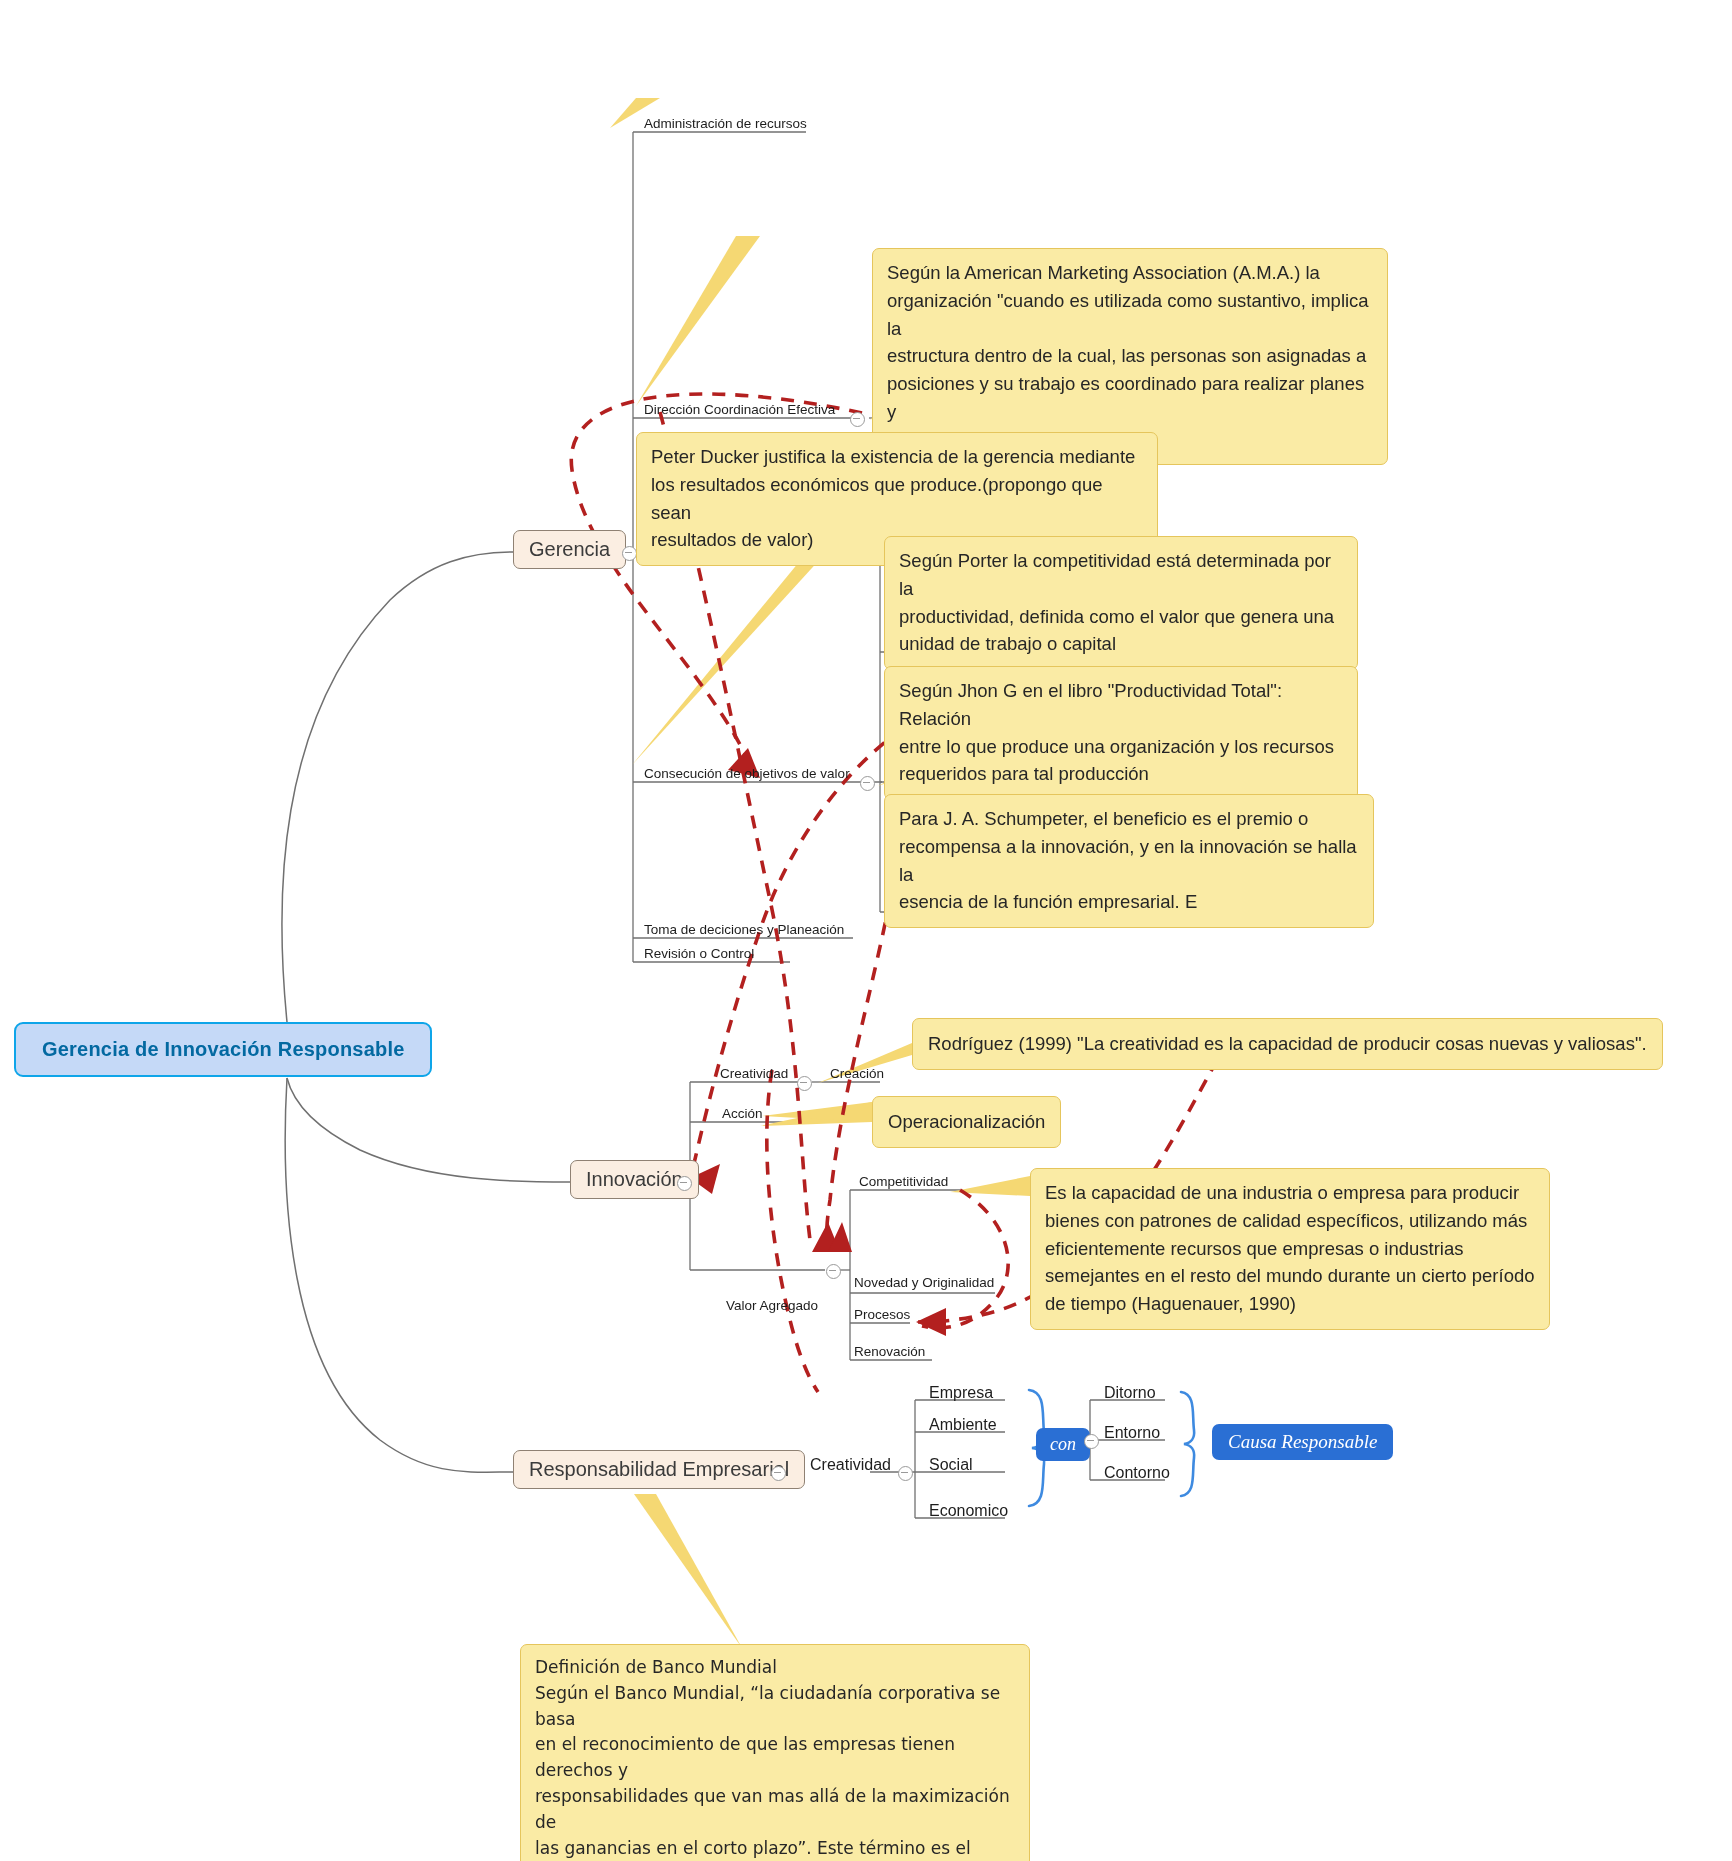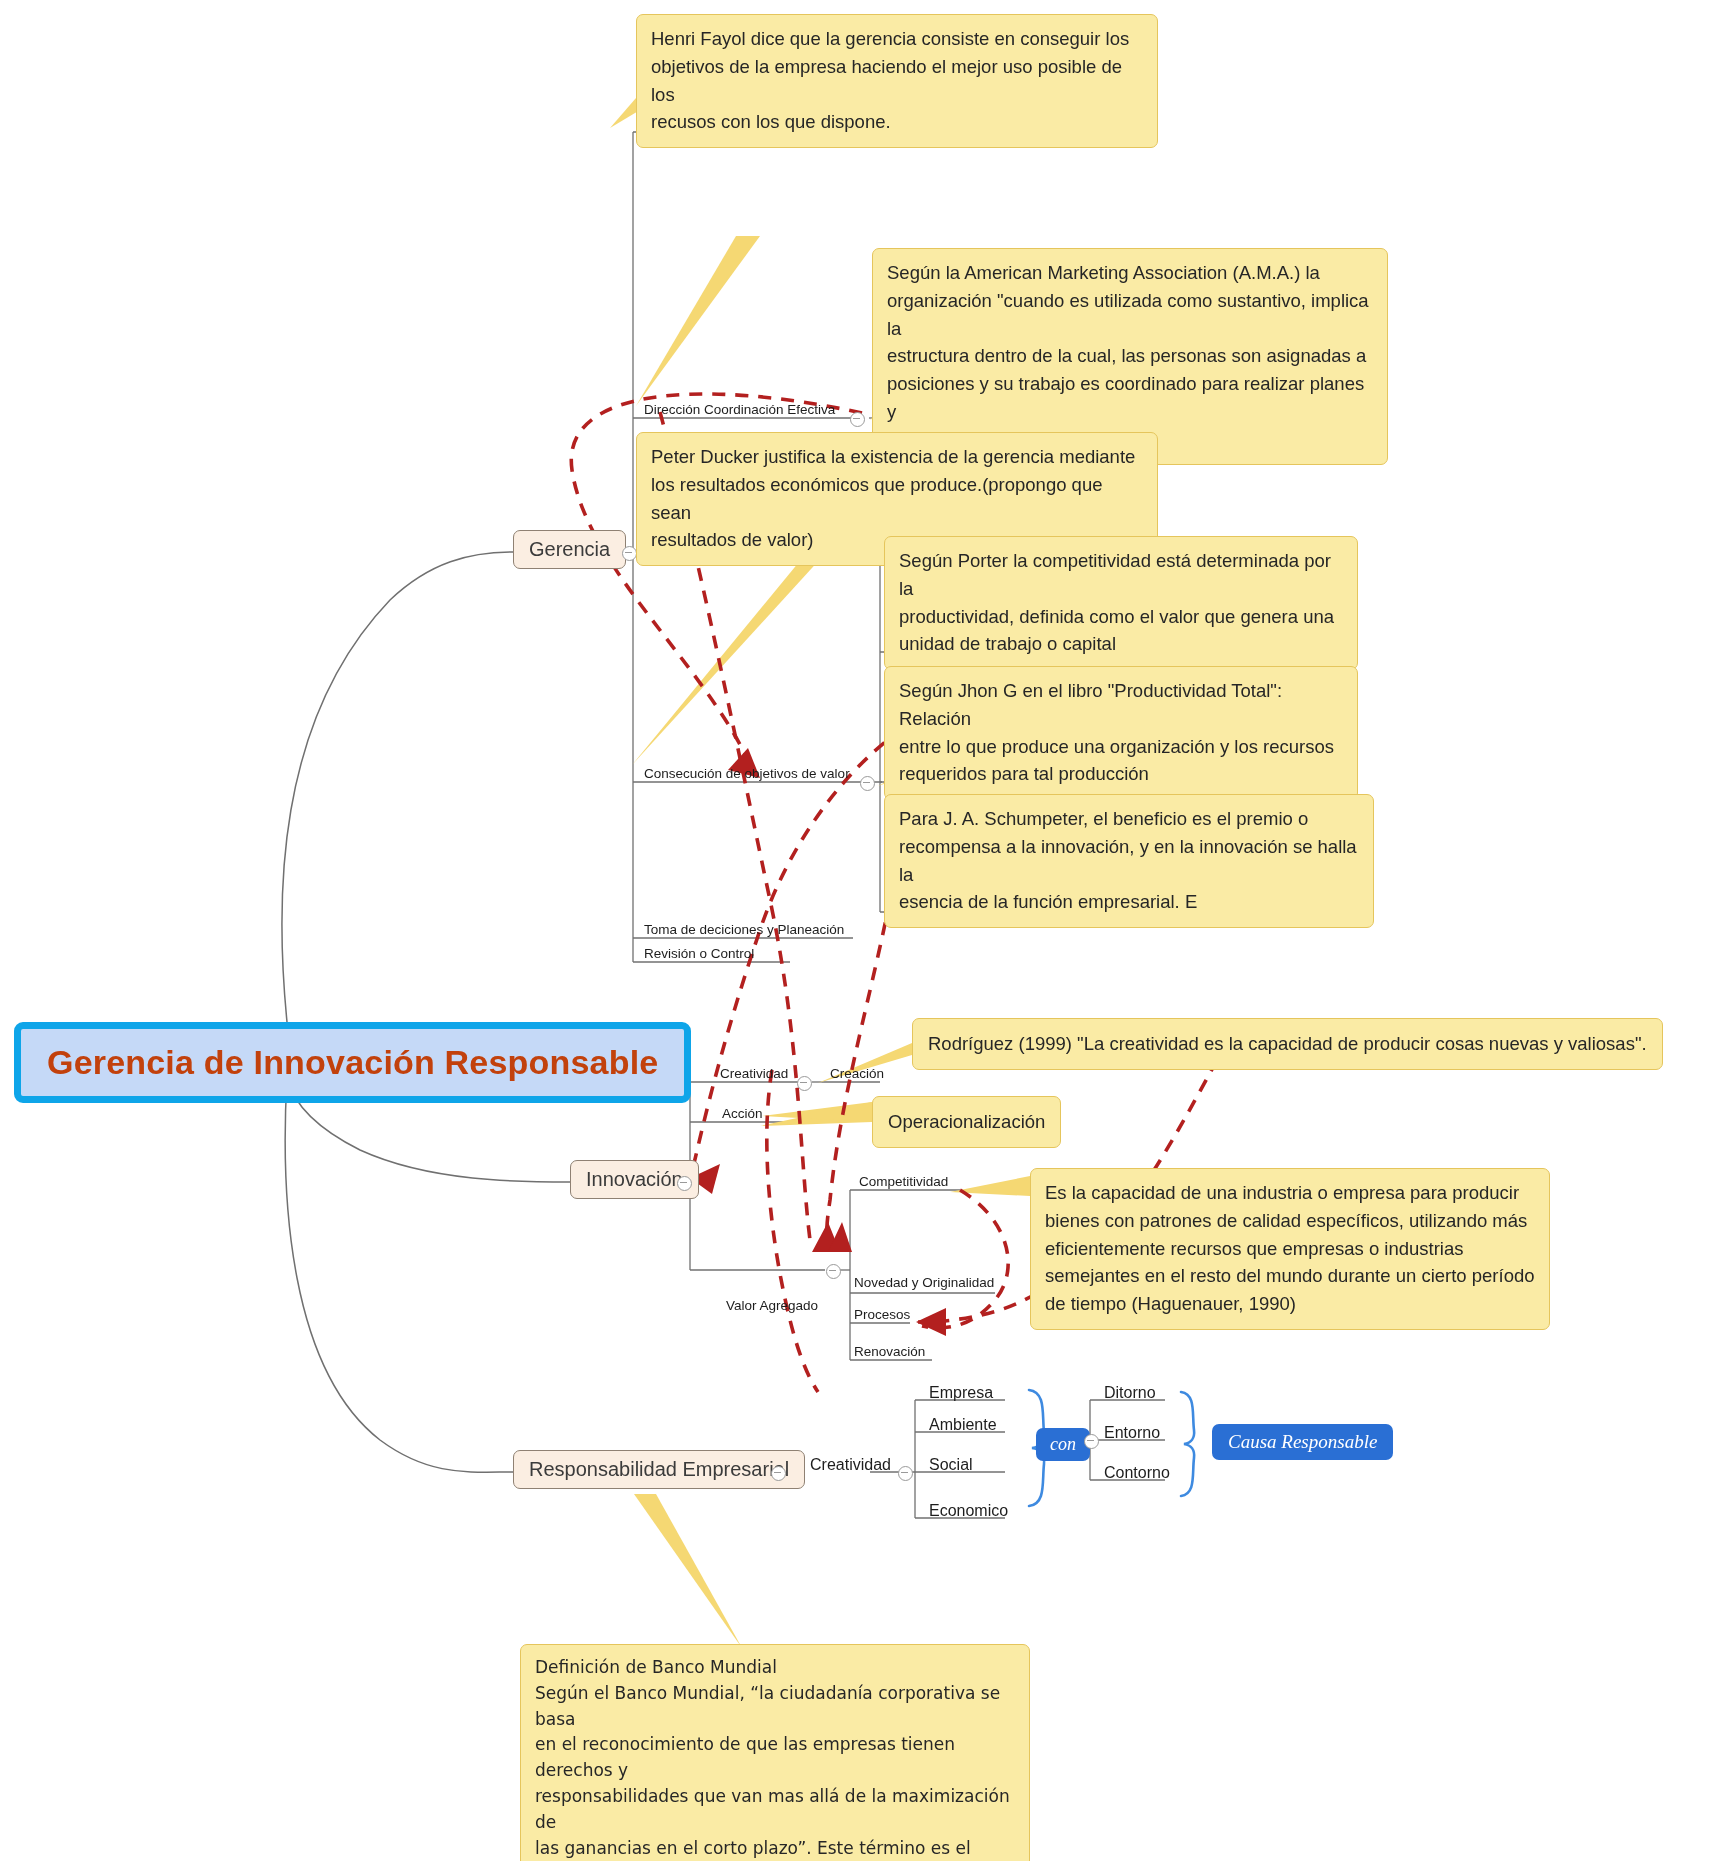--- a/index.html
+++ b/index.html
@@ -26,25 +26,25 @@
     pointer-events: none;
   }
   .node {
     position: absolute;
     box-sizing: border-box;
     white-space: nowrap;
   }
   
   .root-node {
     background: #c5d9f7;
-    border: 7px solid #0ea5e9;
+    border: 2px solid #0ea5e9;
     border-radius: 9px;
-    color: #c2410c;
+    color: #0369a1;
     font-weight: bold;
-    font-size: 34px;
+    font-size: 20px;
     padding: 14px 26px;
     letter-spacing: .2px;
   }
   
   .branch-node {
     background: #fbeee2;
     border: 1px solid #8f8173;
     border-radius: 7px;
     color: #3b3b3b;
     font-size: 20px;
@@ -309,23 +309,20 @@
   <div class="toggle" style="left:1084px; top:1434px;"></div>
 
   <div class="leaf md" style="left:1100px; top:1384px;">Ditorno</div>
   <div class="leaf md" style="left:1100px; top:1424px;">Entorno</div>
   <div class="leaf md" style="left:1100px; top:1464px;">Contorno</div>
 
   <div class="node blue-node wide" style="left:1212px; top:1424px;">
     <span>Causa Responsable</span>
   </div>
 
-  <div class="note" style="left:636px; top:14px; width:522px;">Henri Fayol dice que la gerencia consiste en conseguir los
-objetivos de la empresa haciendo el mejor uso posible de los
-recusos con los que dispone.</div>
 
 
   <div class="note" style="left:872px; top:248px; width:516px;">Según la American Marketing Association (A.M.A.) la
 organización "cuando es utilizada como sustantivo, implica la
 estructura dentro de la cual, las personas son asignadas a
 posiciones y su trabajo es coordinado para realizar planes y
 alcanzar metas"</div>
 
   <div class="note" style="left:636px; top:432px; width:522px;">Peter Ducker justifica la existencia de la gerencia mediante
 los resultados económicos que produce.(propongo que sean

